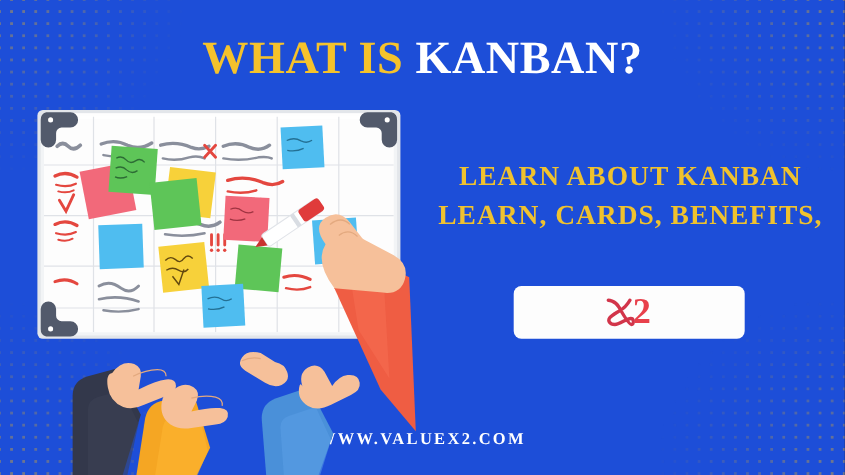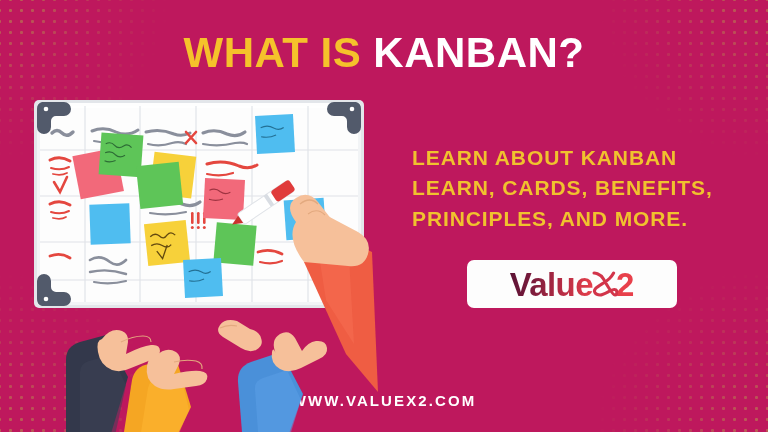--- a/index.html
+++ b/index.html
@@ -8,22 +8,23 @@
     font-family: "Liberation Sans", sans-serif;
     background:#2a2a50;
     overflow:hidden;
     position:relative;
   }
 
   
   #stage{
     position:absolute; inset:0;
     width:768px; height:432px;
-    background:#be185d;
+    background:#1d4ed8;
     overflow:hidden;
+    font-family:Liberation Serif, serif;
   }
 
   
   .dots{
     position:absolute;
     width:210px; height:200px;
     background-image:radial-gradient(circle, #b79a4e 1.35px, transparent 1.6px);
     background-size:11px 11px;
     background-position:0 0;
     opacity:.55;
@@ -49,23 +50,24 @@
     font-size:42px; font-weight:bold;
     letter-spacing:.5px;
     line-height:1;
     white-space:nowrap;
   }
   #headline .gold { color:#f5c22b; }
   #headline .white{ color:#ffffff; }
 
   
   #subtitle{
-    position:absolute; left:412px; top:143px; width:350px;
+    position:absolute; left:398px; top:143px; width:350px;
+    text-align:center;
     color:#f0c22e;
-    font-size:21px;
+    font-size:25px;
     font-weight:bold;
     letter-spacing:.9px;
     line-height:1.45;
   }
   #subtitle span{ display:block; white-space:nowrap; }
 
   
   #logo-plate{
     position:absolute; left:467px; top:260px;
     width:210px; height:48px;
@@ -106,26 +108,24 @@
   <div class="dots tl"></div>
   <div class="dots tr"></div>
   <div class="dots bl"></div>
   <div class="dots br"></div>
 
   <div id="headline"><span class="gold">WHAT IS </span><span class="white">KANBAN?</span></div>
 
   <div id="subtitle">
     <span>LEARN ABOUT KANBAN</span>
     <span>LEARN, CARDS, BENEFITS,</span>
-    <span>PRINCIPLES, AND MORE.</span>
   </div>
 
   <div id="logo-plate">
     <div id="logo-wrap">
-      <span id="logo-text">Value</span>
       <span id="logo-x">
         <svg viewBox="0 0 27 30" width="27" height="30" aria-hidden="true">
           <path d="M3 4 C3 4 9 4 12.5 10 C16 16 21.5 26 24 26 C26.6 26 26.6 20.5 23.4 20.5 C19.5 20.5 13.5 26 9 26 C4.4 26 2 22.6 4.6 19.6 C7.5 16.3 14 14 18.5 9.5 C21 7 22.6 4 22.6 4" fill="none" stroke="#d2354a" stroke-width="3.1" stroke-linecap="round"></path>
         </svg>
       </span>
       <span id="logo-2">2</span>
     </div>
   </div>
 
   <div id="footer">WWW.VALUEX2.COM</div>

